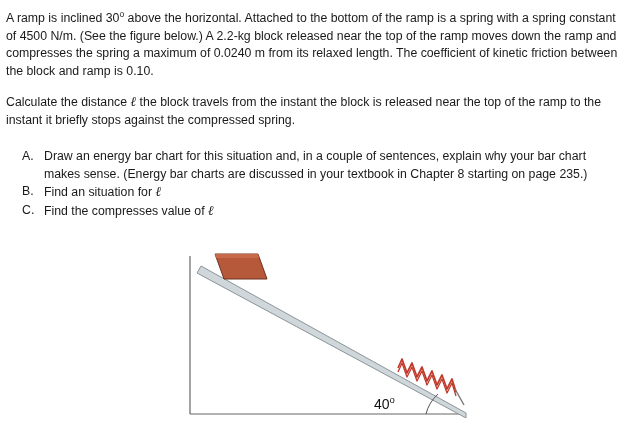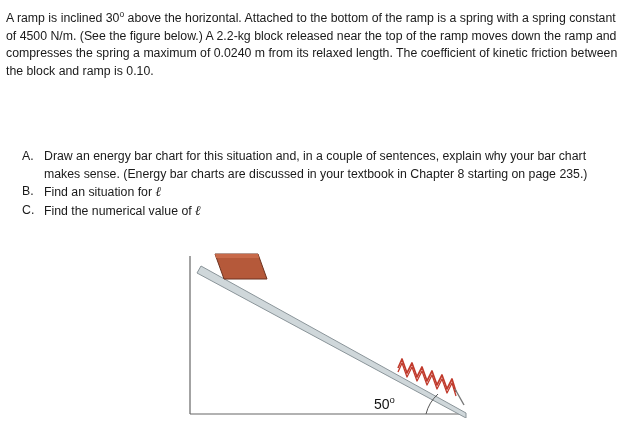--- a/index.html
+++ b/index.html
@@ -84,34 +84,35 @@
   }
   .angle-label .sup { font-size: 9.5px; }
 </style>
 </head>
 <body>
 
 <div class="page">
 
   <div class="problem-text">
     <p class="para"><span>A ramp is inclined 30</span><span class="sup">o</span><span> above the horizontal. Attached to the bottom of the ramp is a spring with a spring constant of 4500 N/m. (See the figure below.) A 2.2-kg block released near the top of the ramp moves down the ramp and compresses the spring a maximum of 0.0240 m from its relaxed length. The coefficient of kinetic friction between the block and ramp is 0.10.</span></p>
+    <p class="para"><span>Calculate the distance </span><span class="script-l">ℓ</span><span> the block travels from the instant the block is released near the top of the ramp to the instant it briefly stops against the compressed spring.</span></p>
   </div>
 
   <div class="parts">
     <div class="part-row">
       <div class="part-label">A.</div>
       <div class="part-body">Draw an energy bar chart for this situation and, in a couple of sentences, explain why your bar chart makes sense. (Energy bar charts are discussed in your textbook in Chapter 8 starting on page 235.)</div>
     </div>
     <div class="part-row">
       <div class="part-label">B.</div>
       <div class="part-body"><span>Find an situation for </span><span class="script-l">ℓ</span></div>
     </div>
     <div class="part-row">
       <div class="part-label">C.</div>
-      <div class="part-body"><span>Find the numerical value of </span><span class="script-l">ℓ</span></div>
+      <div class="part-body"><span>Find the compresses value of </span><span class="script-l">ℓ</span></div>
     </div>
   </div>
 
   <div class="figure">
     <svg class="fig-svg" width="290" height="172" viewBox="0 0 290 172">
 
       <line x1="7" y1="168" x2="283" y2="168" stroke="#666666" stroke-width="1.2"></line>
 
       <line x1="7" y1="168" x2="7" y2="10" stroke="#666666" stroke-width="1.2"></line>
 
@@ -124,15 +125,15 @@
         <path d="M215,122 L219,113 L224,127 L229,117 L234,131 L239,121 L244,135 L249,125 L254,139 L259,129 L264,143 L269,133 L273,146" fill="none" stroke="#c0392b" stroke-width="1.7" stroke-linejoin="round"></path>
         <path d="M215,126 L219,117 L224,131 L229,121 L234,135 L239,125 L244,139 L249,129 L254,143 L259,133 L264,147 L269,137 L273,150" fill="none" stroke="#c0392b" stroke-width="1.3" stroke-linejoin="round"></path>
       </g>
 
       <line x1="272" y1="143" x2="281" y2="159" stroke="#777777" stroke-width="1.4"></line>
 
       <path d="M 243 168 A 40 40 0 0 1 255 148" fill="none" stroke="#555555" stroke-width="1"></path>
     </svg>
   </div>
 
-  <div class="angle-label"><span>50</span><span class="sup">o</span></div>
+  <div class="angle-label"><span>40</span><span class="sup">o</span></div>
 
 </div>
 
 </body></html>

